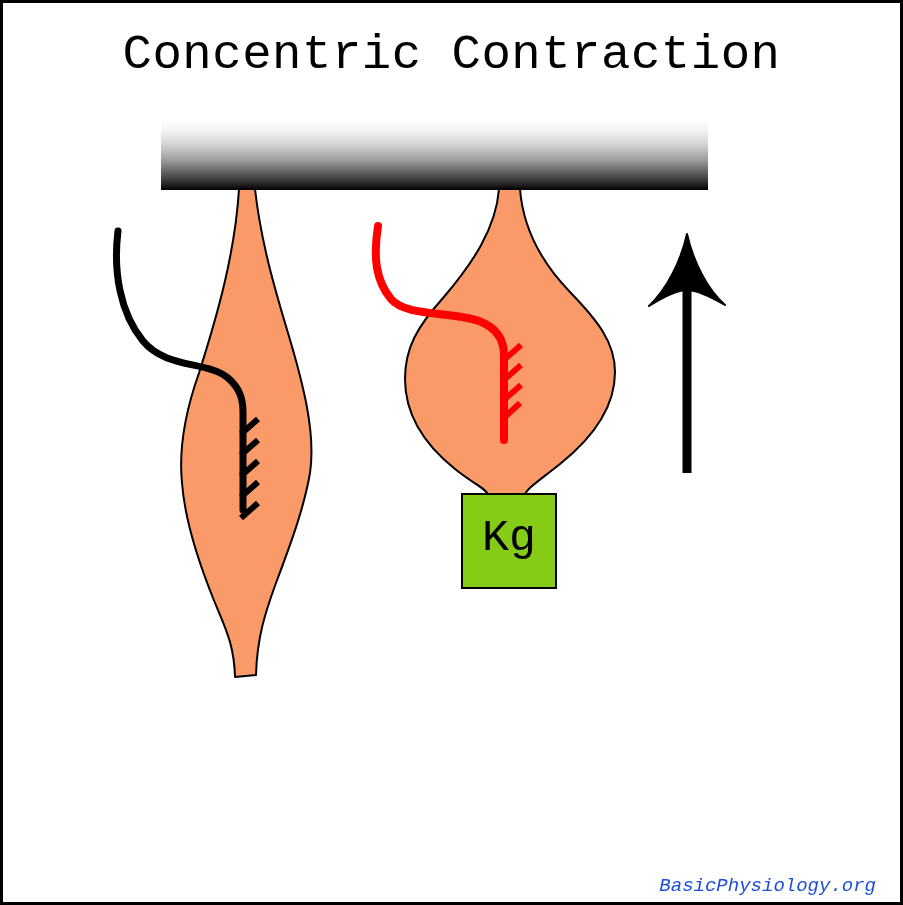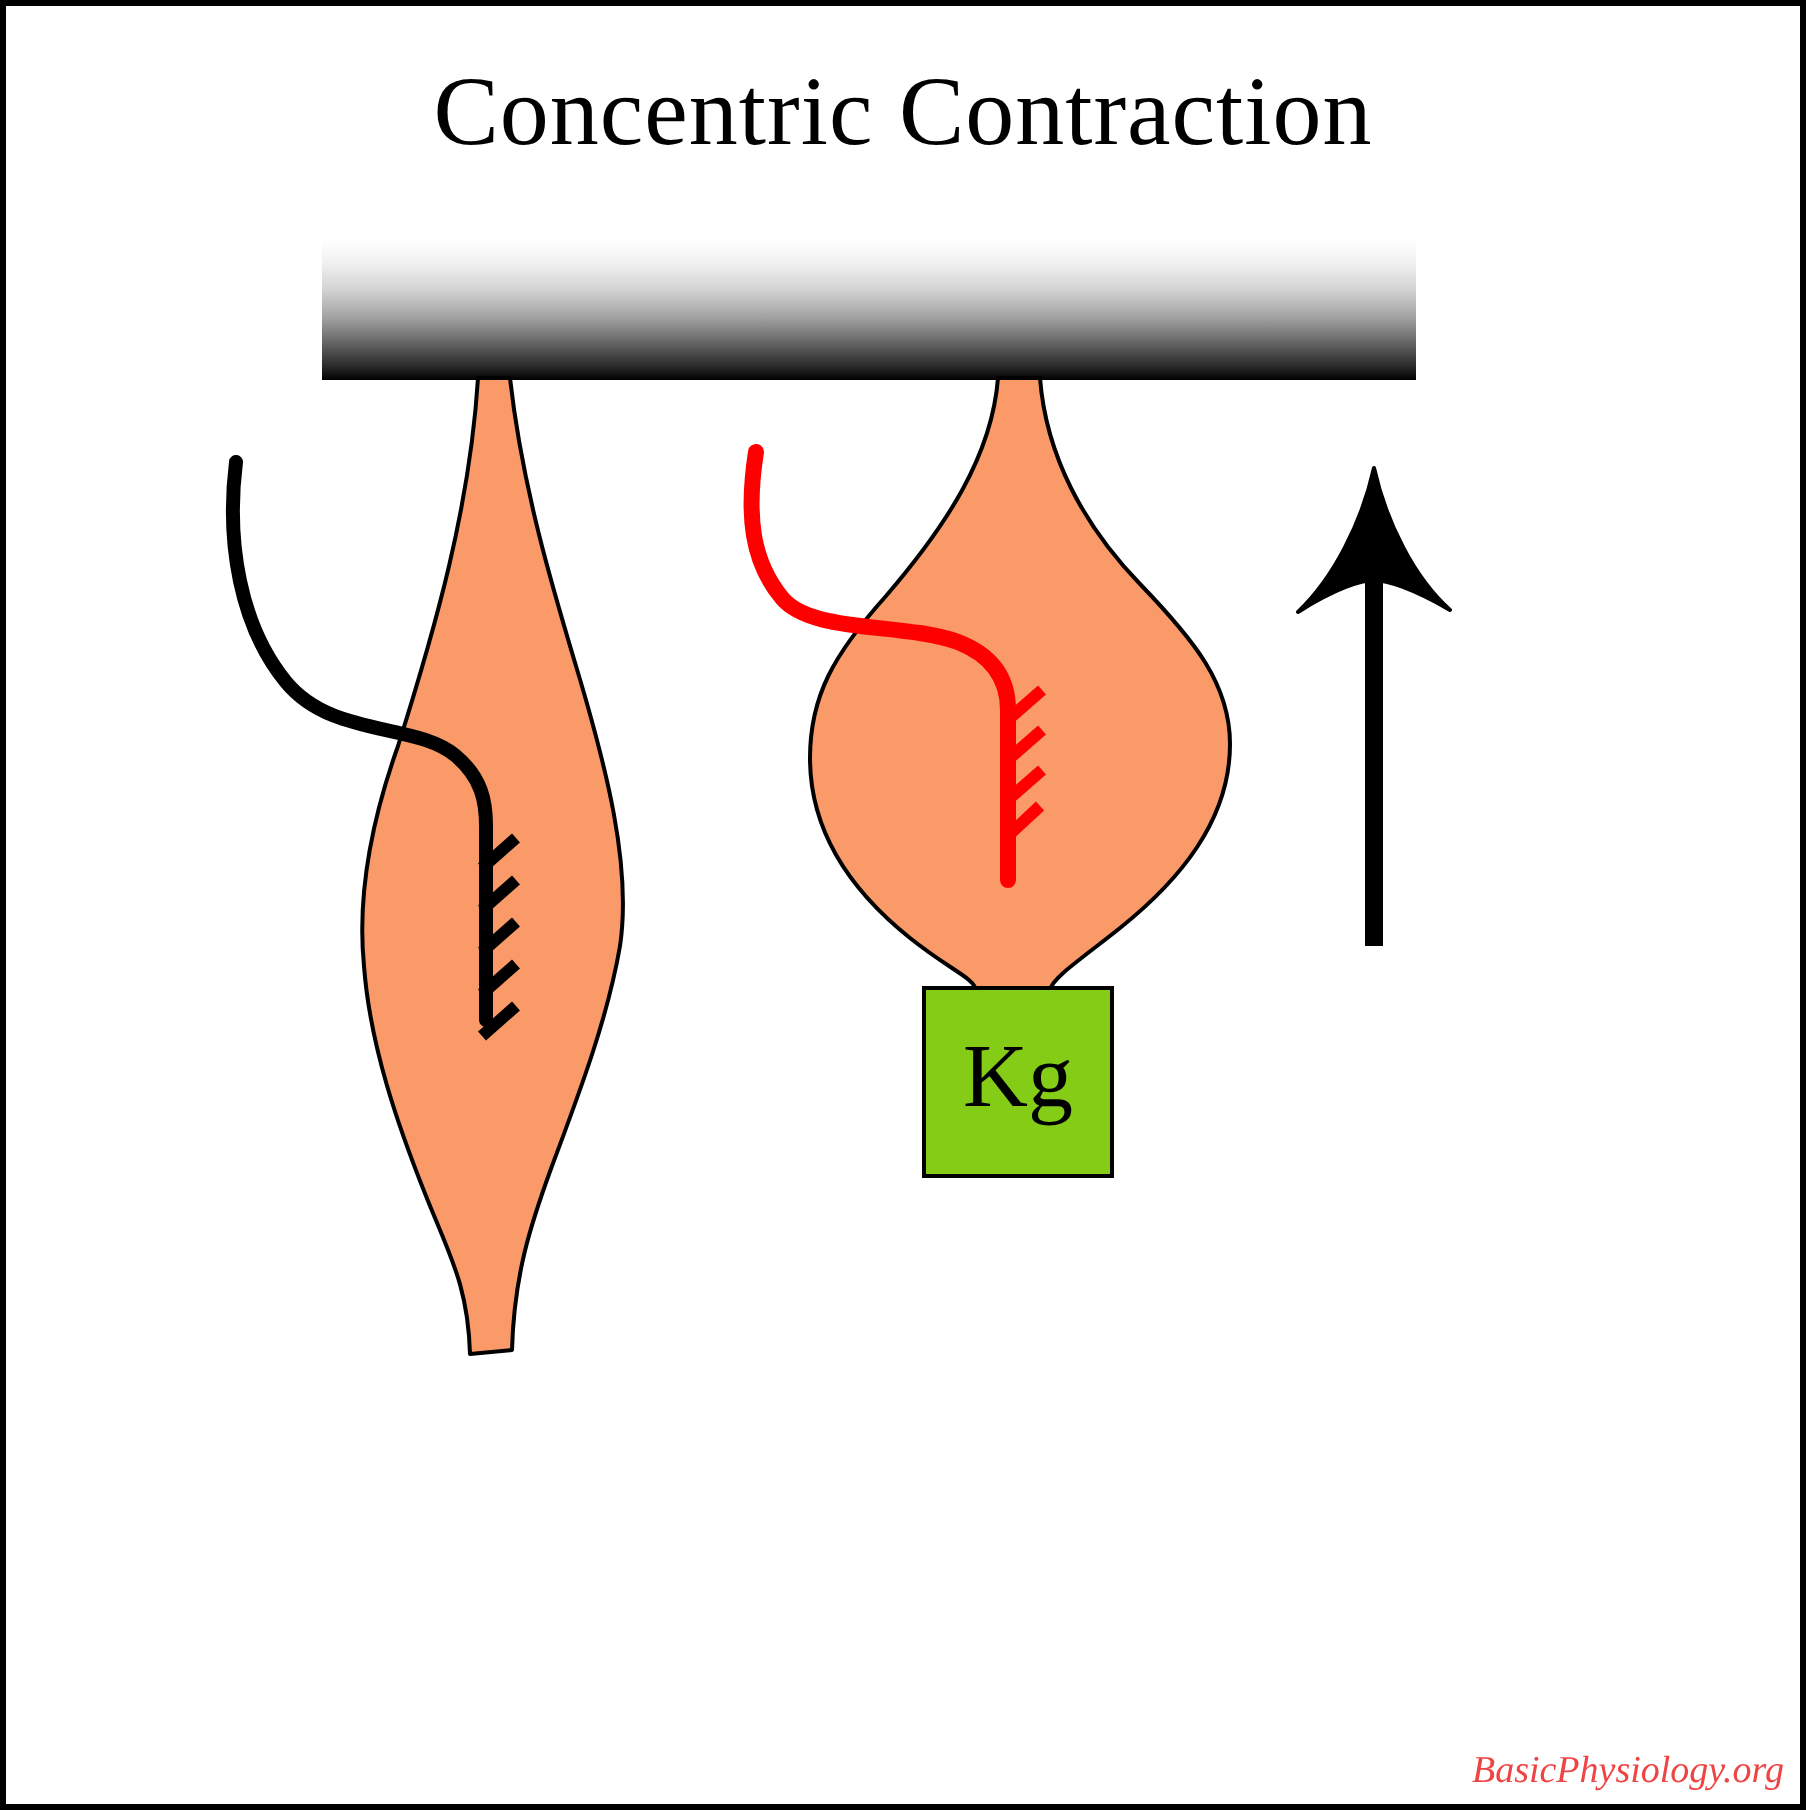--- a/index.html
+++ b/index.html
@@ -3,21 +3,21 @@
 <meta charset="utf-8">
 <style>
   html,body{margin:0;padding:0;background:#ffffff;}
   .canvas{
     position:relative;
     width:903px;height:905px;
     box-sizing:border-box;
     border:3px solid #000;
     background:var(--background,#ffffff);
     overflow:hidden;
-    font-family:Liberation Serif, serif;
+    font-family:Liberation Mono, monospace;
   }
   .title{
     position:absolute;top:28px;left:0;width:100%;
     text-align:center;
     font-size:49px;line-height:1;
     color:#000;
     letter-spacing:0.5px;
   }
   .ceiling-bar{
     position:absolute;left:158px;top:117px;width:547px;height:70px;
@@ -31,23 +31,23 @@
   .kg-box{
     position:absolute;left:458px;top:490px;width:96px;height:96px;
     box-sizing:border-box;
     border:2px solid #000;
     background:#84cc16;
     display:flex;align-items:center;justify-content:center;
     font-size:45px;line-height:1;color:#000;
     padding-bottom:6px;
   }
   .credit{
-    position:absolute;right:8px;bottom:5px;
+    position:absolute;right:24px;bottom:5px;
     font-style:italic;
-    font-size:19px;color:#ef4444;
+    font-size:19px;color:#1d4ed8;
   }
   .muscle{fill:var(--muscle,#F99A68);stroke:var(--outline,#000);stroke-width:2;stroke-linejoin:round;}
   .nerve-black{fill:none;stroke:var(--nerve-resting,#000);stroke-width:7;stroke-linecap:round;}
   .nerve-red{fill:none;stroke:var(--nerve-active,#FF0000);stroke-width:8;stroke-linecap:round;}
   .tick-black{stroke:var(--nerve-resting,#000);stroke-width:6;stroke-linecap:butt;}
   .tick-red{stroke:var(--nerve-active,#FF0000);stroke-width:6;stroke-linecap:butt;}
   .arrow{fill:var(--arrow,#000);stroke:var(--arrow,#000);stroke-width:2;stroke-linejoin:round;}
   .arrow-shaft{stroke:var(--arrow,#000);stroke-width:9;stroke-linecap:butt;}
 </style>
 </head>

